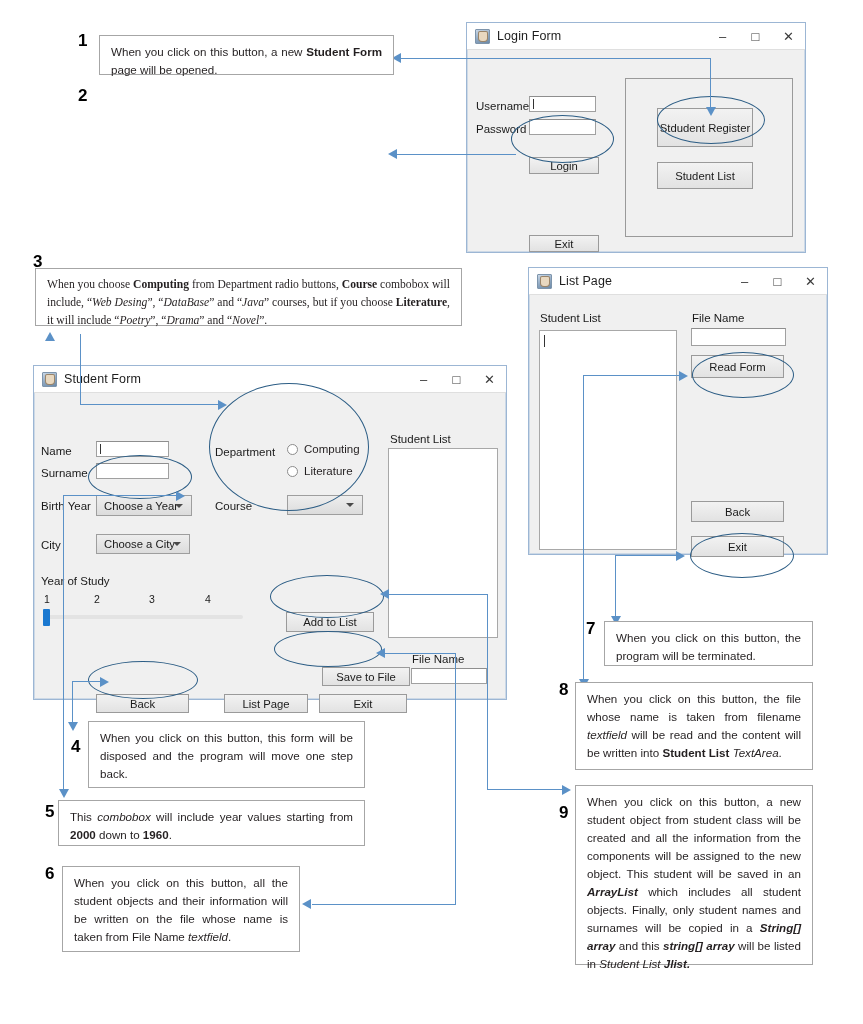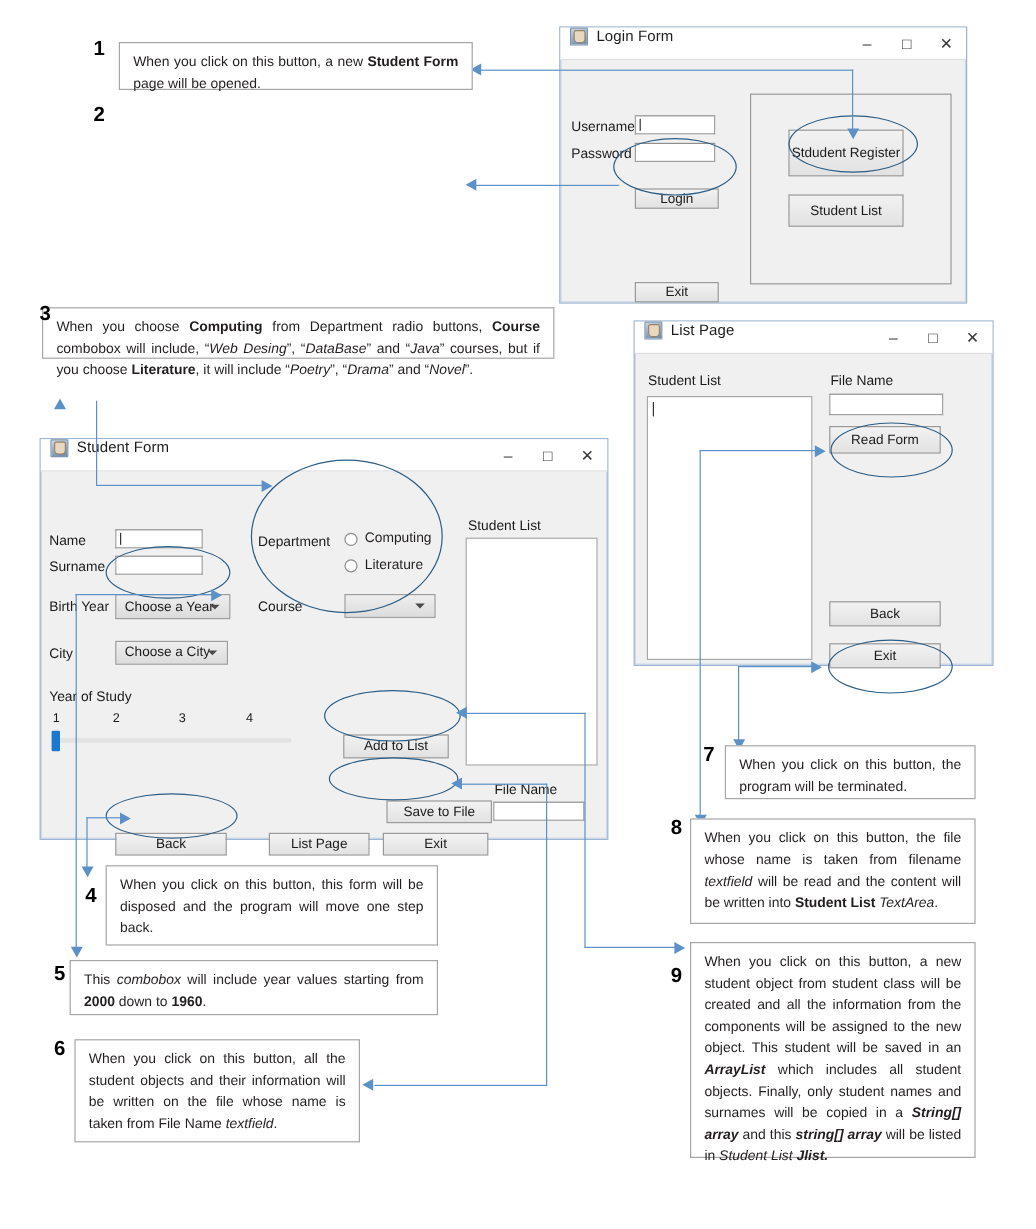--- a/index.html
+++ b/index.html
@@ -44,21 +44,21 @@
     position:absolute;
     background:#f0f0f0;
     border:1px solid #9cb6d4;
     box-shadow:0 0 0 1px #cdd9e6 inset;
     z-index:4;
   }
   .win .titlebar {
     height:27px;
     background:#ffffff;
     border-bottom:1px solid #dfdfdf;
-    display:flex; align-items:flex-start;
+    display:flex; align-items:center;
     padding:0 0 0 8px;
     position:relative;
   }
   .win .titlebar .tb-icon {
     width:15px; height:15px;
     margin-right:7px;
     background:linear-gradient(160deg,#c9d7e6 0%,#8fa8c2 55%,#6c8aa8 100%);
     border:1px solid #7d94ab;
     border-radius:1px;
     position:relative;
@@ -151,21 +151,21 @@
 <body>
 
 <div class="page">
 
   <div class="num" style="left:78px; top:31px;">1</div>
   <div class="note" style="left:99px; top:35px; width:295px; height:40px;">When you click on this button, a new <b>Student Form</b> page will be opened.</div>
 
   <div class="num" style="left:78px; top:86px;">2</div>
 
   <div class="num" style="left:33px; top:252px;">3</div>
-  <div class="note" style="left:35px; top:256px; width:427px; height:43px;">When you choose <b>Computing</b> from Department radio buttons, <b>Course</b> combobox will include, “<i>Web Desing</i>”, “<i>DataBase</i>” and “<i>Java</i>” courses, but if you choose <b>Literature</b>, it will include “<i>Poetry</i>”, “<i>Drama</i>” and “<i>Novel</i>”.</div>
+  <div class="note" style="left:35px; top:268px; width:427px; height:58px;font-family:Liberation Serif, serif;">When you choose <b>Computing</b> from Department radio buttons, <b>Course</b> combobox will include, “<i>Web Desing</i>”, “<i>DataBase</i>” and “<i>Java</i>” courses, but if you choose <b>Literature</b>, it will include “<i>Poetry</i>”, “<i>Drama</i>” and “<i>Novel</i>”.</div>
 
   <div class="num" style="left:71px; top:737px;">4</div>
   <div class="note" style="left:88px; top:721px; width:277px; height:67px;">When you click on this button, this form will be disposed and the program will move one step back.</div>
 
   <div class="num" style="left:45px; top:802px;">5</div>
   <div class="note" style="left:58px; top:800px; width:307px; height:46px;">This <i>combobox</i> will include year values starting from <b>2000</b> down to <b>1960</b>.</div>
 
   <div class="num" style="left:45px; top:864px;">6</div>
   <div class="note" style="left:62px; top:866px; width:238px; height:86px;">When you click on this button, all the student objects and their information will be written on the file whose name is taken from File Name <i>textfield</i>.</div>
 

